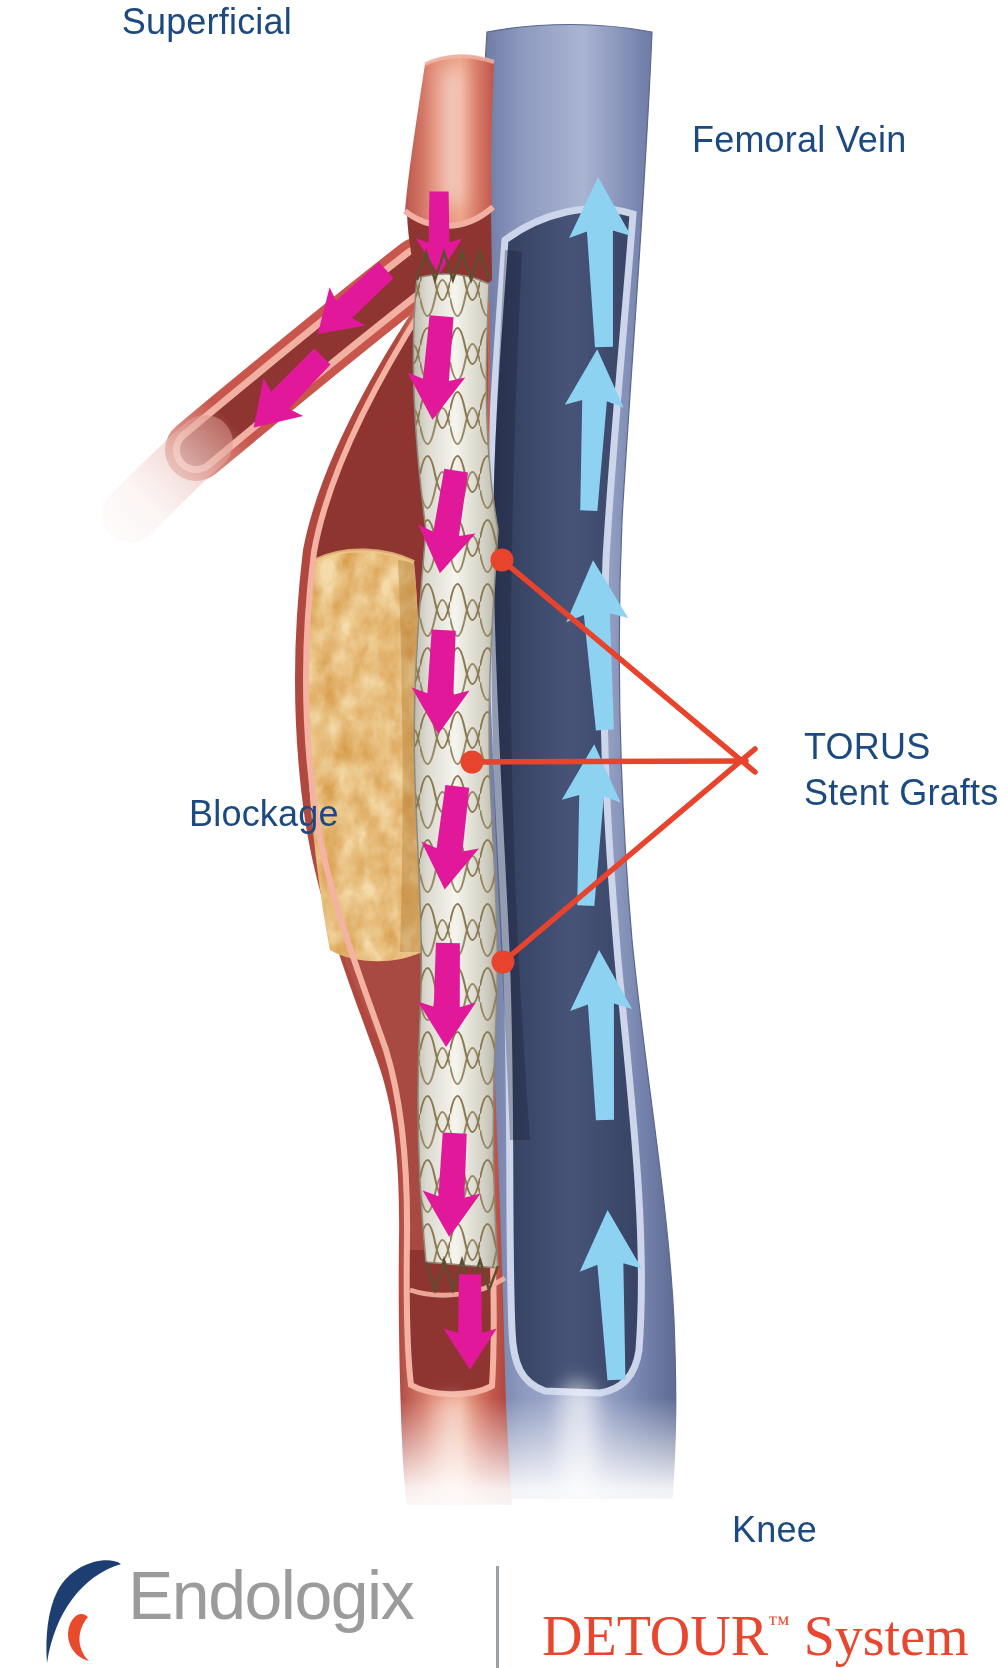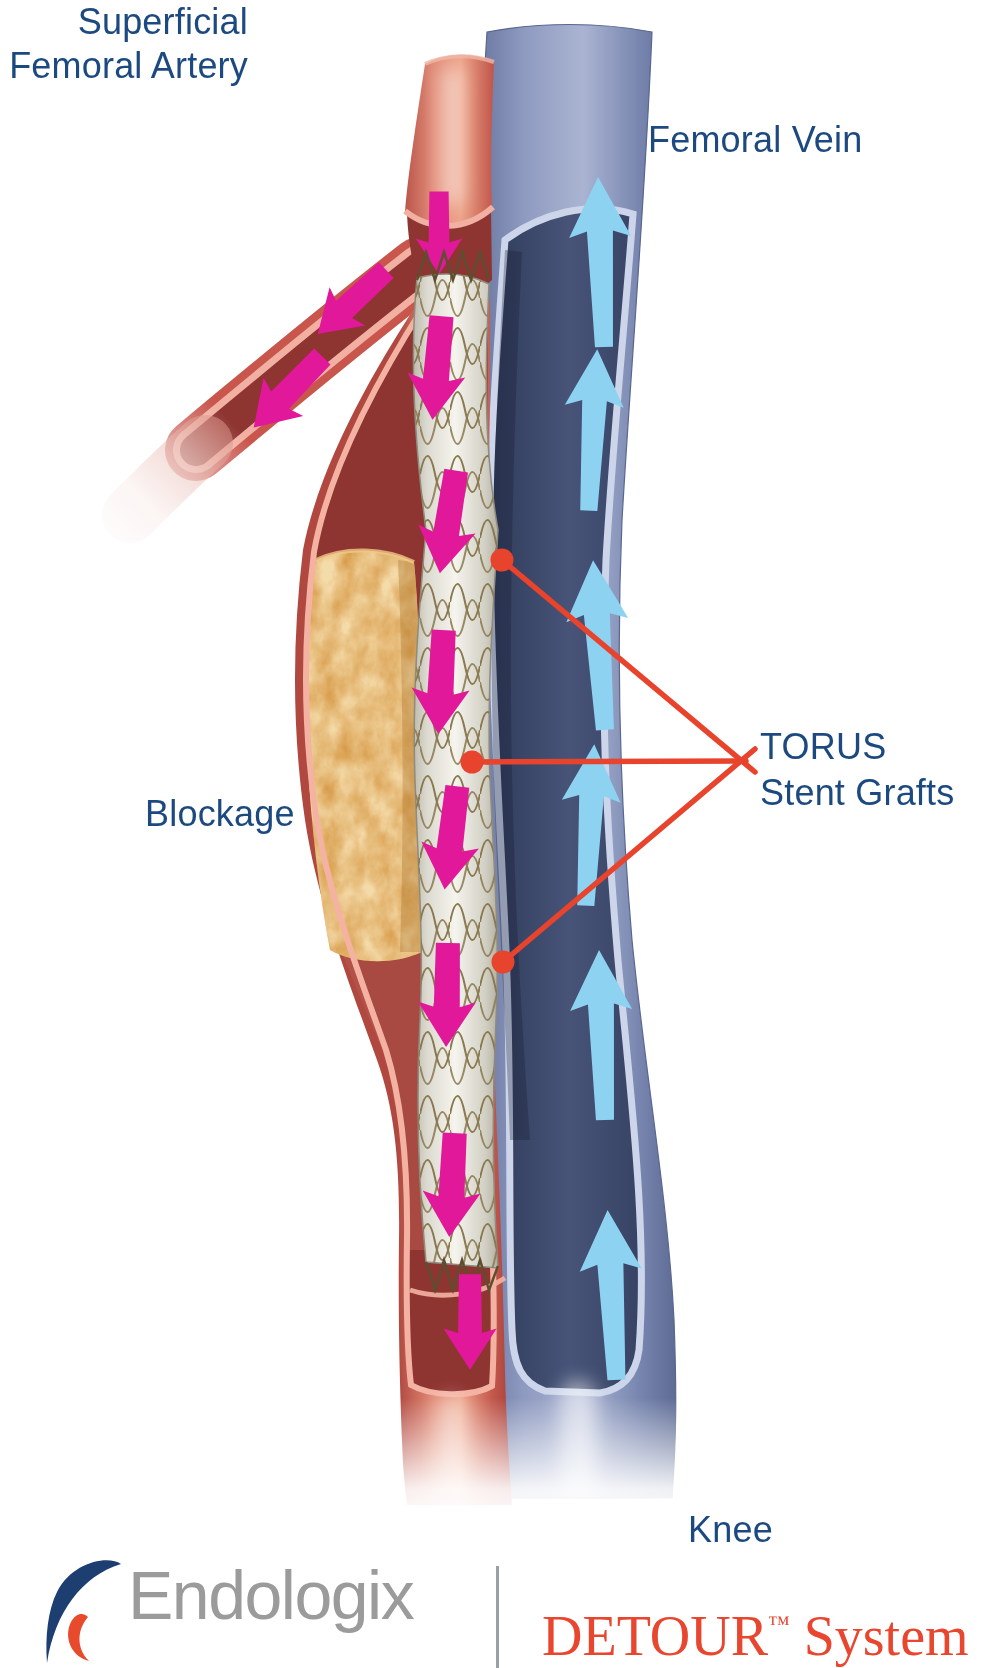--- a/index.html
+++ b/index.html
@@ -12,21 +12,21 @@
     --stent-wire:#8a7850;
     --brand-gray:#9b9b9b;
     --product-red:#e8462e;
     --divider-gray:#9aa0a6;
   }
   html,body{margin:0;padding:0;background:#ffffff;}
   #stage{position:relative;width:1006px;height:1668px;background:#fff;overflow:hidden;
          font-family:"Liberation Sans",sans-serif;}
   #art{position:absolute;left:0;top:0;}
   .lbl{position:absolute;color:var(--label-text);font-size:36px;line-height:44px;
-       letter-spacing:.2px;white-space:nowrap;}
+       letter-spacing:.2px;white-space:nowrap;padding-left:44px;}
   .lbl-right{text-align:right;}
   #lbl-sfa{left:0;top:513;width:248px;}
   #lbl-femoral-vein{left:648px;top:118px;}
   #lbl-blockage{left:145px;top:792px;text-align:right;}
   #lbl-torus{left:760px;top:724px;line-height:46px;}
   #lbl-knee{left:688px;top:1508px;}
   #footer-brand{position:absolute;left:128px;top:1559px;font-size:68px;line-height:72px;
        color:var(--brand-gray);letter-spacing:-1.5px;}
   #footer-divider{position:absolute;left:496px;top:1566px;width:3px;height:102px;
        background:var(--divider-gray);}
@@ -205,21 +205,20 @@
   <g>
     <path d="M47,1663 C55,1612 82,1576 121,1564 C108,1555 72,1562 57,1592 C48,1610 45,1636 47,1663 Z" fill="#1d3e71"></path>
     <path d="M88,1617 C77,1630 76,1648 89,1661 C72,1657 63,1638 71,1622 C76,1613 83,1612 88,1617 Z" fill="#e84b2c"></path>
   </g>
 </svg>
 
 <div class="lbl" id="lbl-femoral-vein">Femoral Vein</div>
 
 <div class="lbl lbl-right" id="lbl-sfa">
   <div>Superficial</div>
-  <div>Femoral Artery</div>
 </div>
 
 <div class="lbl" id="lbl-blockage">Blockage</div>
 
 <div class="lbl" id="lbl-torus">
   <div>TORUS</div>
   <div>Stent Grafts</div>
 </div>
 
 <div class="lbl" id="lbl-knee">Knee</div>

